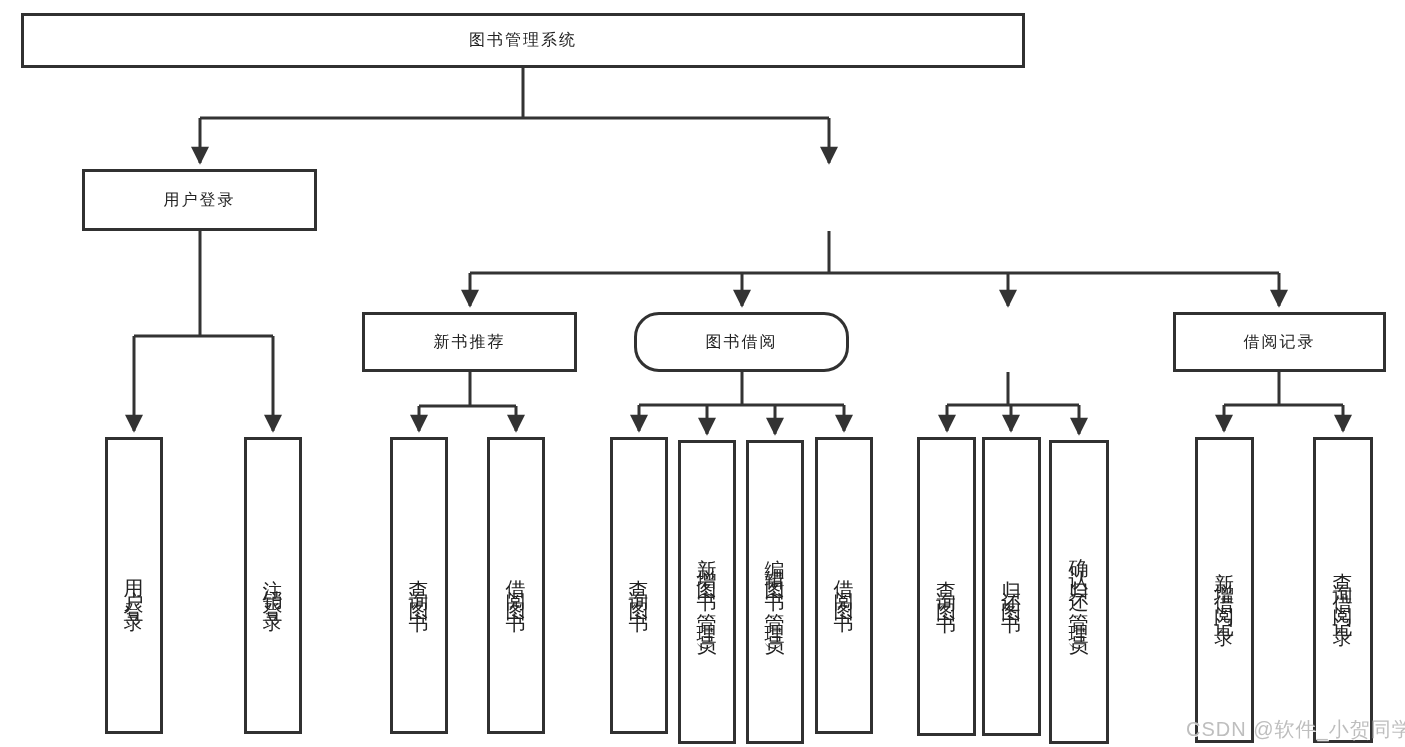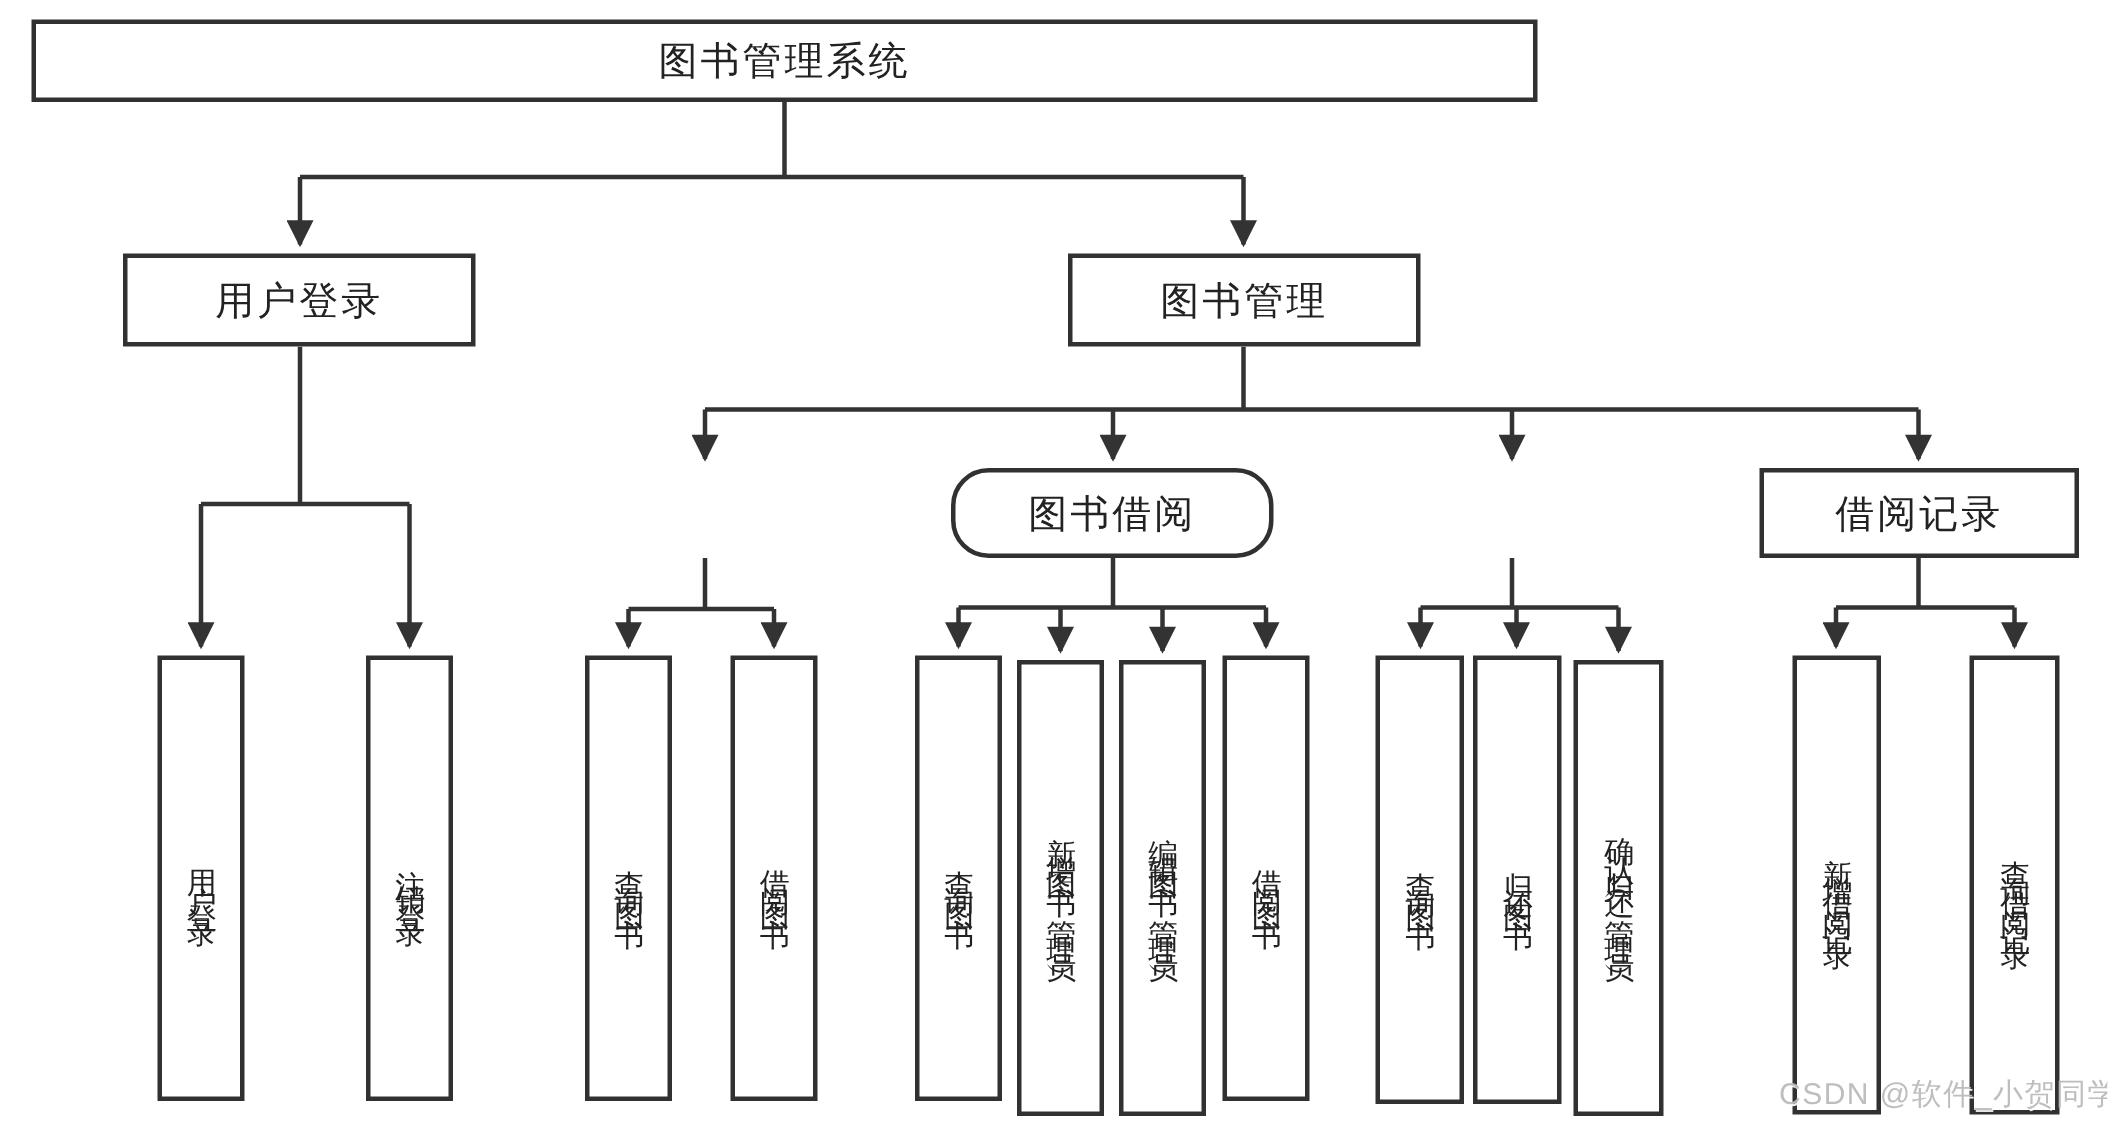--- a/index.html
+++ b/index.html
@@ -22,21 +22,21 @@
     height: 747px;
   }
   .hbox {
     position: absolute;
     box-sizing: border-box;
     border: 3px solid #313131;
     background: #ffffff;
     display: flex;
     align-items: center;
     justify-content: center;
-    font-size: 26px;
+    font-size: 16px;
     color: #222222;
     letter-spacing: 2px;
     white-space: nowrap;
   }
   .vbox {
     position: absolute;
     box-sizing: border-box;
     border: 3px solid #313131;
     background: #ffffff;
     display: flex;
@@ -107,24 +107,24 @@
     </g>
   </svg>
 
   <div class="hbox" style="left:21px; top:13px; width:1004px; height:55px;">
     <span>图书管理系统</span>
   </div>
 
   <div class="hbox" style="left:82px; top:169px; width:235px; height:62px;">
     <span>用户登录</span>
   </div>
-  <div class="hbox" style="left:712px; top:169px; width:235px; height:62px;">
-    <span>图书管理</span>
+
+  <div class="hbox" style="left:362px; top:312px; width:215px; height:60px;">
+    <span>新书推荐</span>
   </div>
-
   <div class="hbox" style="left:634px; top:312px; width:215px; height:60px;border-radius:25px;">
     <span>图书借阅</span>
   </div>
   <div class="hbox" style="left:1173px; top:312px; width:213px; height:60px;">
     <span>借阅记录</span>
   </div>
 
   <div class="vbox" style="left:105px; top:437px; width:58px; height:297px;">
     <span class="vtext">用户登录</span>
   </div>

